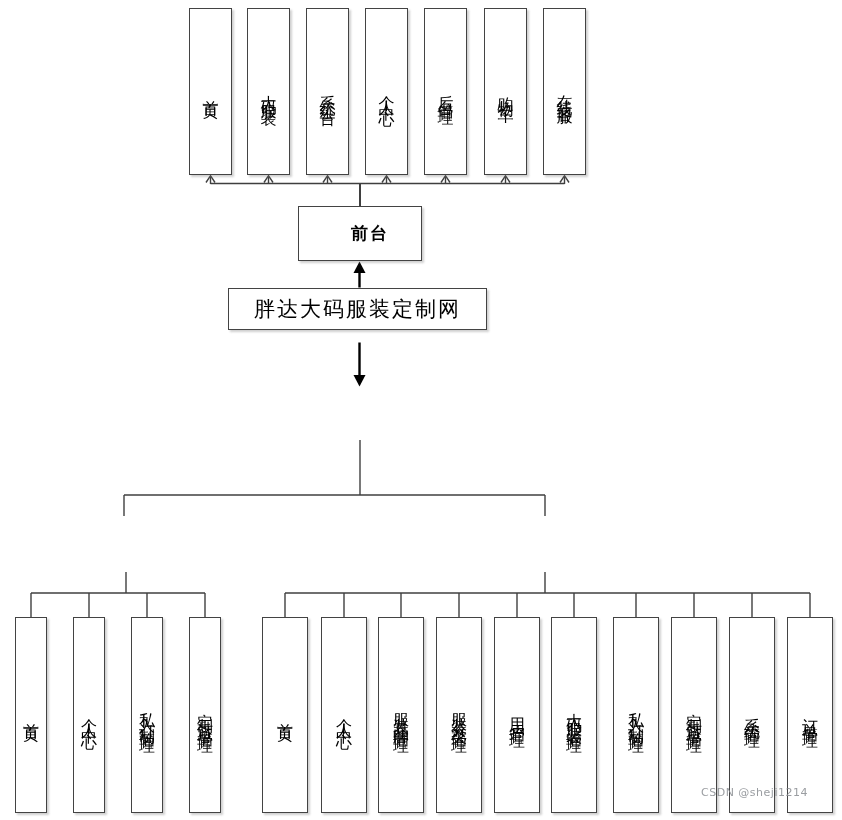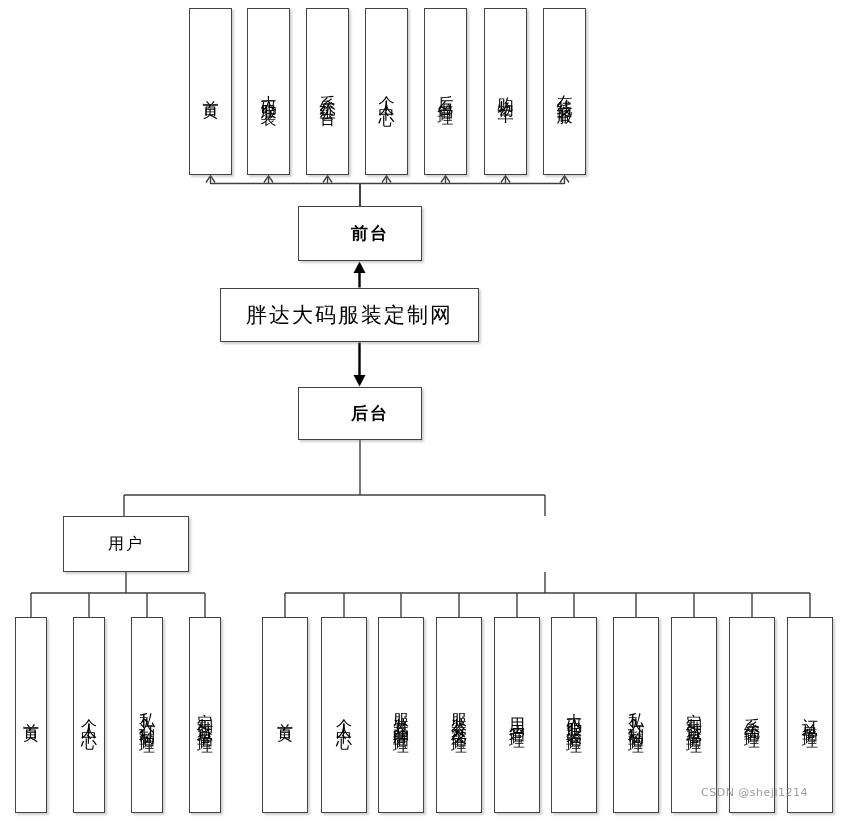--- a/index.html
+++ b/index.html
@@ -155,31 +155,25 @@
     <span>购物车</span>
   </div>
   <div class="box vbox" style="left:543px;top:8px;width:43px;height:167px">
     <span>在线客服</span>
   </div>
 
   <div class="box hbox hbox-bold" style="left:298px;top:206px;width:124px;height:55px">
     <span>前台</span>
   </div>
 
-  <div class="box hbox title-box" style="left:220px;top:288px;width:259px;height:54px">
+  <div class="box hbox title-box" style="left:228px;top:288px;width:259px;height:42px">
     <span>胖达大码服装定制网</span>
   </div>
 
-  <div class="box hbox hbox-bold" style="left:298px;top:387px;width:124px;height:53px">
-    <span>后台</span>
-  </div>
-
-  <div class="box hbox" style="left:63px;top:516px;width:126px;height:56px">
-    <span>用户</span>
-  </div>
+
 
   <div class="box vbox" style="left:15px;top:617px;width:32px;height:196px">
     <span>首页</span>
   </div>
   <div class="box vbox" style="left:73px;top:617px;width:32px;height:196px">
     <span>个人中心</span>
   </div>
   <div class="box vbox" style="left:131px;top:617px;width:32px;height:196px">
     <span>私人订制管理</span>
   </div>

